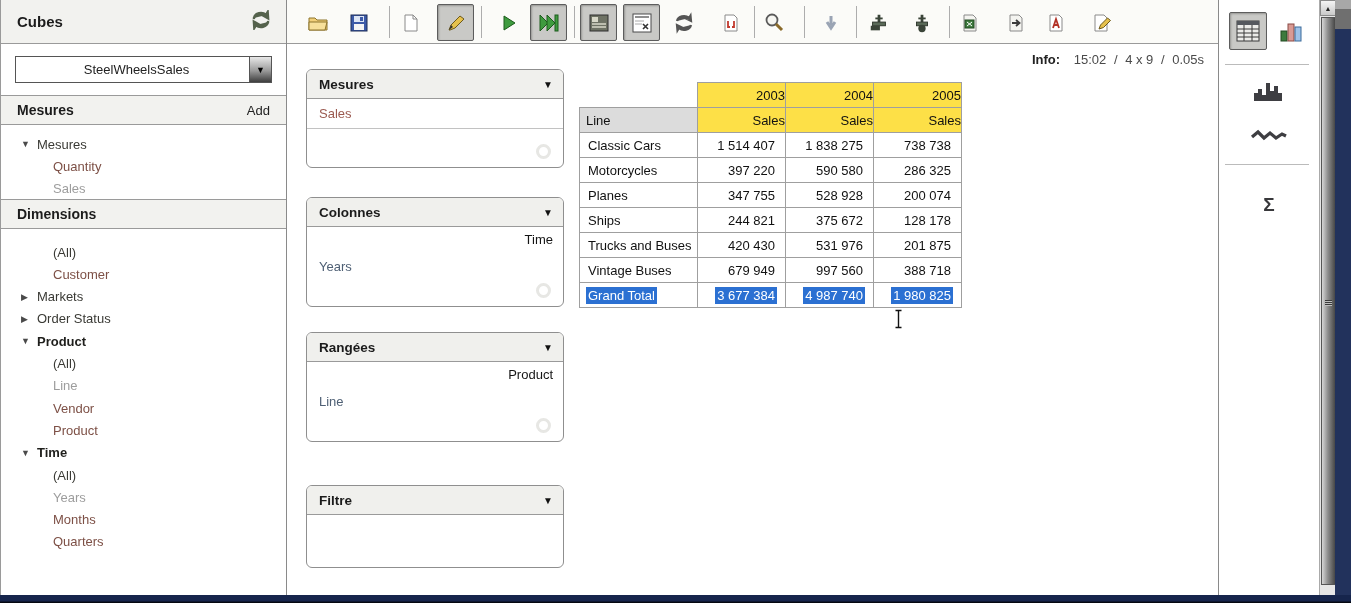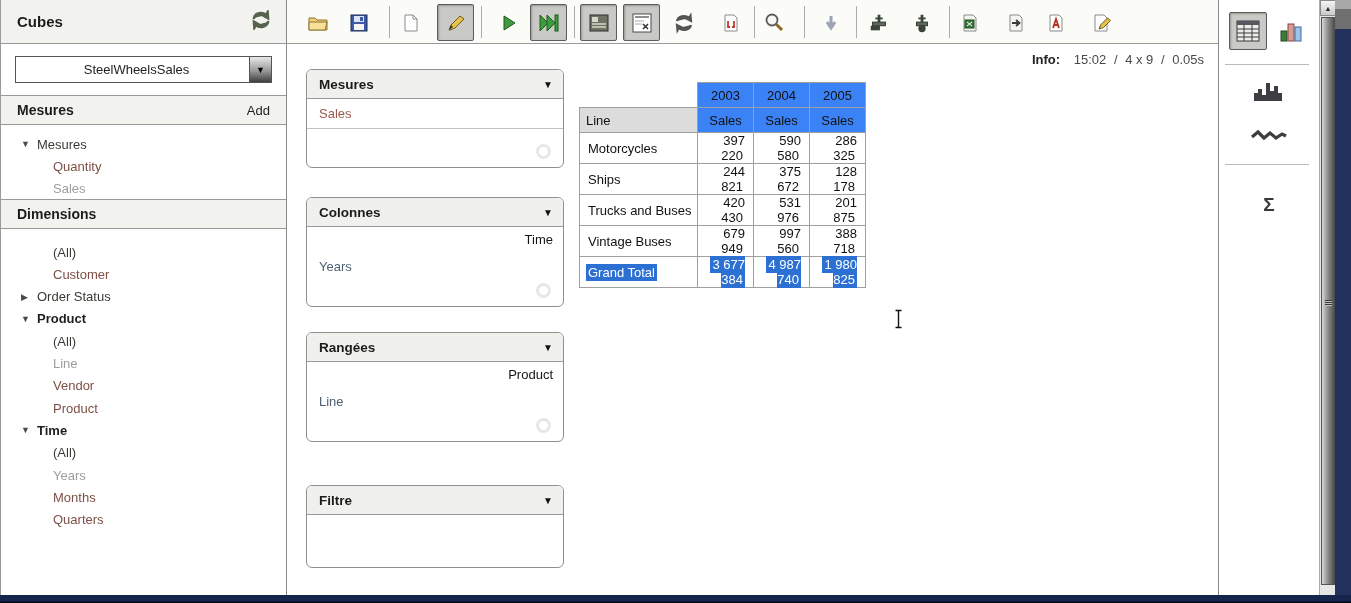--- a/index.html
+++ b/index.html
@@ -56,21 +56,21 @@
   .dz-body { position:relative; }
   .dz-hier { position:absolute; top:5px; right:10px; color:#151515; }
   .dz-item-measure { position:absolute; top:0; left:0; right:0; height:30px; line-height:30px; padding-left:12px; color:#9b5a50; border-bottom:1px solid #c2c2c2; }
   .dz-item-level { position:absolute; top:32px; left:12px; color:#4f6075; }
   .dz-mark { position:absolute; right:12px; bottom:9px; width:15px; height:15px; border:3px solid #e7e7e4; border-radius:50%; }
 
   
   .pivot { position:absolute; left:291px; top:37px; border-collapse:collapse; font-size:13px; color:#111; }
   .pivot td { border:1px solid #9f9f9f; height:25px; background:#fff; }
   .pivot td.corner { border:none; background:transparent; }
-  .pivot .colhead { background:#3b82f6; text-align:center; width:56px; }
+  .pivot .colhead { background:#fde047; text-align:right; width:88px; }
   .pivot .linehead { background:#dcdcdc; text-align:left; padding-left:6px; width:118px; }
   .pivot .rowhead { text-align:left; padding-left:6px; }
   .pivot .num { text-align:right; padding-right:8px; }
   .celltext { padding:1px 2px; }
   tr.f-selected .celltext { background:#2b70d2; color:#fff; }
   .ibeam { position:absolute; left:606px; top:264px; }
 
   
   .sidebar { position:absolute; left:1218px; top:0; width:100px; height:595px; background:#fff; border-left:1px solid #8a8a8a; }
   .sb-table-btn { position:absolute; left:10px; top:12px; width:38px; height:38px; background:#c9c9c6; border:1px solid #5d5d5d; border-radius:2px;
@@ -144,20 +144,24 @@
         <div class="tree-item f-leaf">
           <span class="toggle"></span>
           <span class="tree-label">(All)</span>
         </div>
 
         <div class="tree-item f-leaf f-accent">
           <span class="toggle"></span>
           <span class="tree-label">Customer</span>
         </div>
 
+        <div class="tree-item f-collapsed f-root">
+          <span class="toggle"></span>
+          <span class="tree-label">Markets</span>
+        </div>
 
         <div class="tree-item f-collapsed f-root">
           <span class="toggle"></span>
           <span class="tree-label">Order Status</span>
         </div>
 
         <div class="tree-item f-expanded f-bold f-root">
           <span class="toggle"></span>
           <span class="tree-label">Product</span>
         </div>
@@ -399,28 +403,40 @@
         </tr>
         <tr>
           <td class="linehead">Line</td>
           <td class="colhead">Sales</td>
           <td class="colhead">Sales</td>
           <td class="colhead">Sales</td>
         </tr>
       </tbody>
       <tbody>
 
+          <tr>
+            <td class="rowhead"><span class="celltext">Classic Cars</span></td>
+            <td class="num"><span class="celltext">1 514 407</span></td>
+            <td class="num"><span class="celltext">1 838 275</span></td>
+            <td class="num"><span class="celltext">738 738</span></td>
+          </tr>
 
           <tr>
             <td class="rowhead"><span class="celltext">Motorcycles</span></td>
             <td class="num"><span class="celltext">397 220</span></td>
             <td class="num"><span class="celltext">590 580</span></td>
             <td class="num"><span class="celltext">286 325</span></td>
           </tr>
 
+          <tr>
+            <td class="rowhead"><span class="celltext">Planes</span></td>
+            <td class="num"><span class="celltext">347 755</span></td>
+            <td class="num"><span class="celltext">528 928</span></td>
+            <td class="num"><span class="celltext">200 074</span></td>
+          </tr>
 
           <tr>
             <td class="rowhead"><span class="celltext">Ships</span></td>
             <td class="num"><span class="celltext">244 821</span></td>
             <td class="num"><span class="celltext">375 672</span></td>
             <td class="num"><span class="celltext">128 178</span></td>
           </tr>
 
 
           <tr>

